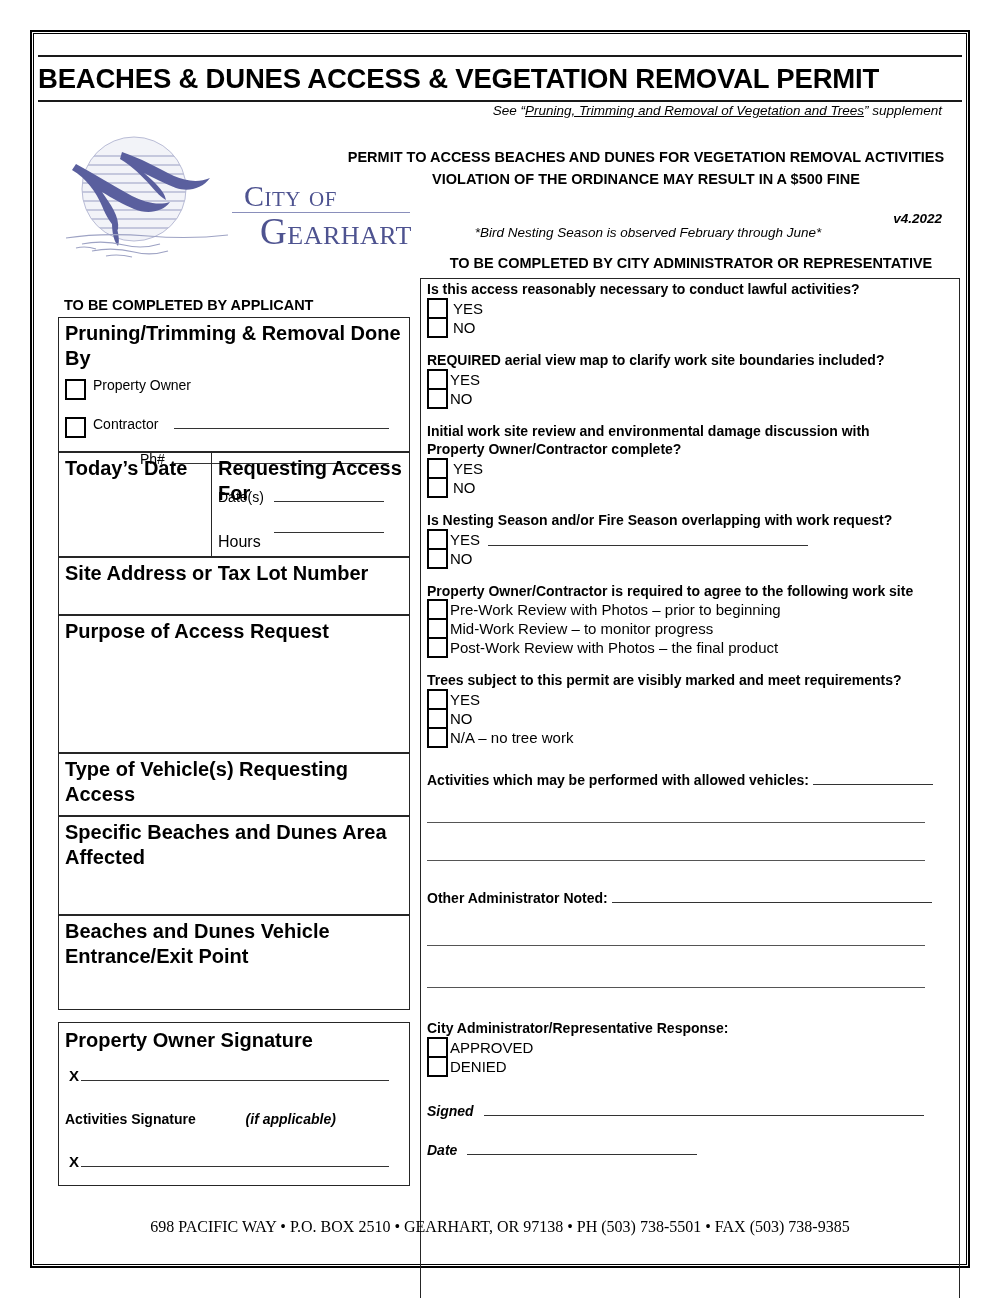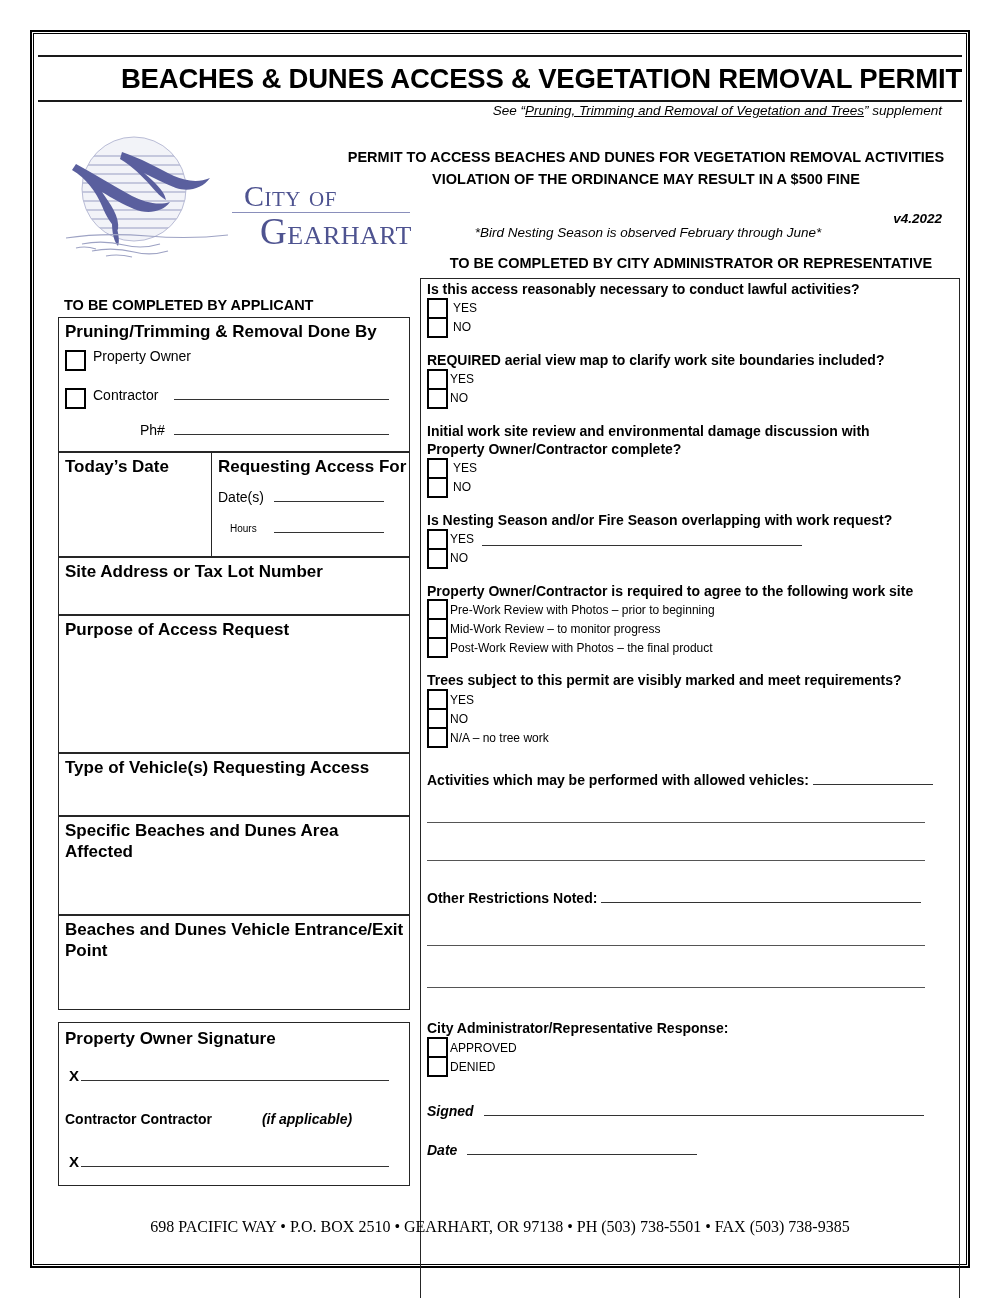--- a/index.html
+++ b/index.html
@@ -45,21 +45,21 @@
     position: absolute;
     left: 38px;
     top: 55px;
     width: 924px;
     height: 47px;
     border-top: 2px solid #1a1a1a;
     border-bottom: 2px solid #1a1a1a;
     box-sizing: border-box;
     display: flex;
     align-items: center;
-    justify-content: flex-end;
+    justify-content: flex-start;
   }
   .title-text {
     font-size: 27.5px;
     font-weight: bold;
     letter-spacing: -0.2px;
     white-space: nowrap;
   }
 
   .supplement-line {
     position: absolute;
@@ -164,21 +164,21 @@
 
   
   .lbox {
     position: absolute;
     left: 58px;
     width: 352px;
     border: 1.5px solid #262626;
     box-sizing: border-box;
   }
   .cell-label {
-    font-size: 17px;
+    font-size: 20px;
     font-weight: bold;
     padding: 3px 0 0 6px;
     line-height: 1.25;
   }
 
   .lbox-divider {
     position: absolute;
     top: 0;
     bottom: 0;
     width: 0;
@@ -215,21 +215,21 @@
   }
   .q {
     font-size: 14px;
     font-weight: bold;
     line-height: 1.28;
   }
   .q .ital { font-style: italic; }
   .opt {
     display: flex;
     align-items: center;
-    font-size: 12px;
+    font-size: 15px;
     height: 19px;
   }
   .opt .lbl { padding-left: 5px; }
   .opt .lbl-tight { padding-left: 2px; }
   .spacer-md { height: 15px; }
 
   .blank-rule {
     border-bottom: 1px solid #555;
     height: 1px;
   }
@@ -345,21 +345,21 @@
 
   <div class="lbox" style="top:452px; height:105px;">
     <div class="lbox-divider" style="left:152px;"></div>
     <div style="position:relative; height:100%;">
       <div class="cell-label" style="position:absolute; left:0; top:0; width:150px;">Today’s Date</div>
       <div style="position:absolute; left:6px; top:26px; width:140px; height:70px;"></div>
 
       <div class="cell-label" style="position:absolute; left:153px; top:0;">Requesting Access For</div>
       <div style="position:absolute; left:159px; top:36px; font-size:14px;">Date(s)</div>
       <div class="ul-line" style="position:absolute; left:215px; top:35px; width:110px;"></div>
-      <div style="position:absolute; left:159px; top:70px; font-size:10px;margin-left:12px;">Hours</div>
+      <div style="position:absolute; left:159px; top:80px; font-size:16px;">Hours</div>
       <div class="ul-line" style="position:absolute; left:215px; top:66px; width:110px;"></div>
     </div>
   </div>
 
   <div class="lbox" style="top:557px; height:58px;">
     <div class="cell-label">Site Address or Tax Lot Number</div>
   </div>
 
   <div class="lbox" style="top:615px; height:138px;">
     <div class="cell-label">Purpose of Access Request</div>
@@ -378,21 +378,21 @@
   </div>
 
   <div class="lbox" style="top:1022px; height:164px;">
     <div style="position:relative; height:100%;">
       <div class="cell-label" style="position:absolute; left:0; top:2px;">Property Owner Signature</div>
 
       <div style="position:absolute; left:10px; top:44px; font-size:15px; font-weight:bold;">X</div>
       <div class="ul-line" style="position:absolute; left:22px; top:44px; width:308px; border-bottom:1.5px solid #333;"></div>
 
       <div style="position:absolute; left:6px; top:88px; font-size:14px; font-weight:bold;">
-        <span>Contractor Contractor</span>
+        <span>Activities Signature</span>
         <span style="font-style:italic;margin-left:46px;">(if applicable)</span>
       </div>
 
       <div style="position:absolute; left:10px; top:130px; font-size:15px; font-weight:bold;">X</div>
       <div class="ul-line" style="position:absolute; left:22px; top:130px; width:308px; border-bottom:1.5px solid #333;"></div>
     </div>
   </div>
 
   <div class="rbox">
 
@@ -483,21 +483,21 @@
       <span class="ul-line" style="width:120px;"></span>
     </div>
     <div style="height:31px;"></div>
     <div class="blank-rule" style="width:498px;"></div>
     <div style="height:36px;"></div>
     <div class="blank-rule" style="width:498px;"></div>
 
     <div style="height:28px;"></div>
 
     <div class="q">
-      <span>Other Restrictions Noted:</span>
+      <span>Other Administrator Noted:</span>
       <span class="ul-line" style="width:320px;"></span>
     </div>
     <div style="height:36px;"></div>
     <div class="blank-rule" style="width:498px;"></div>
     <div style="height:40px;"></div>
     <div class="blank-rule" style="width:498px;"></div>
 
     <div style="height:32px;"></div>
 
     <div class="q">City Administrator/Representative Response:</div>

